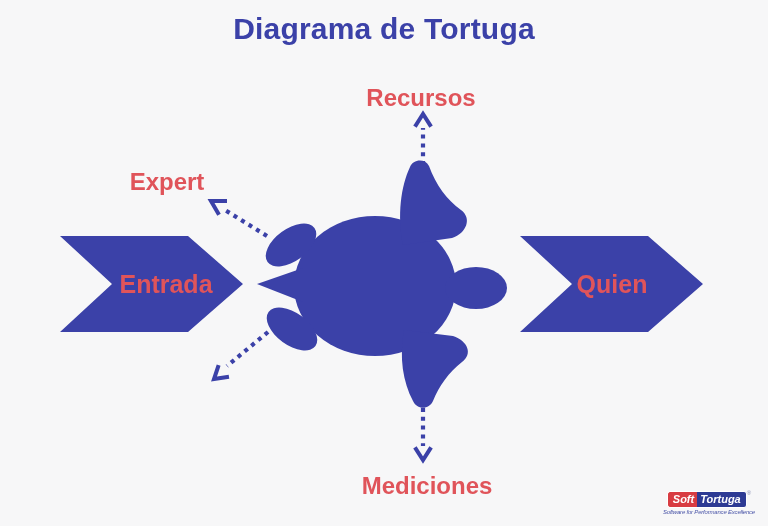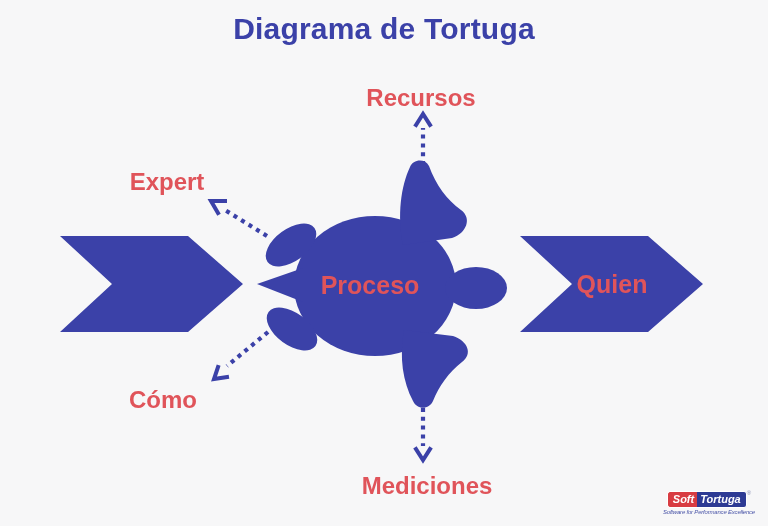--- a/index.html
+++ b/index.html
@@ -129,24 +129,23 @@
       <polyline class="arrowhead" points="218,367 214,379 227,377"></polyline>
     </g>
     <g>
       <line class="dotline" x1="423" y1="408" x2="423" y2="446"></line>
       <polyline class="arrowhead" points="416,449 423,460 430,449"></polyline>
     </g>
   </svg>
 
   <div class="red-label callout" style="left:421px; top:84px;">Recursos</div>
   <div class="red-label callout" style="left:167px; top:168px;">Expert</div>
-  <div class="red-label callout" style="left:163px; top:386px;">Cómo</div>
   <div class="red-label callout" style="left:427px; top:472px;">Mediciones</div>
 
-  <div class="red-label band-label" style="left:370px; top:270px;">Proceso</div>
+  <div class="red-label band-label" style="left:166px; top:269px;">Entrada</div>
   <div class="red-label band-label" style="left:612px; top:269px;">Quien</div>
 
   <div class="logo">
     <div>
       <span class="logo-row">
           <span class="logo-soft">Soft</span>
           <span class="logo-expert">Tortuga</span>
         </span><span class="logo-reg">®</span>
     </div>
     <div class="logo-tagline">Software for Performance Excellence</div>

